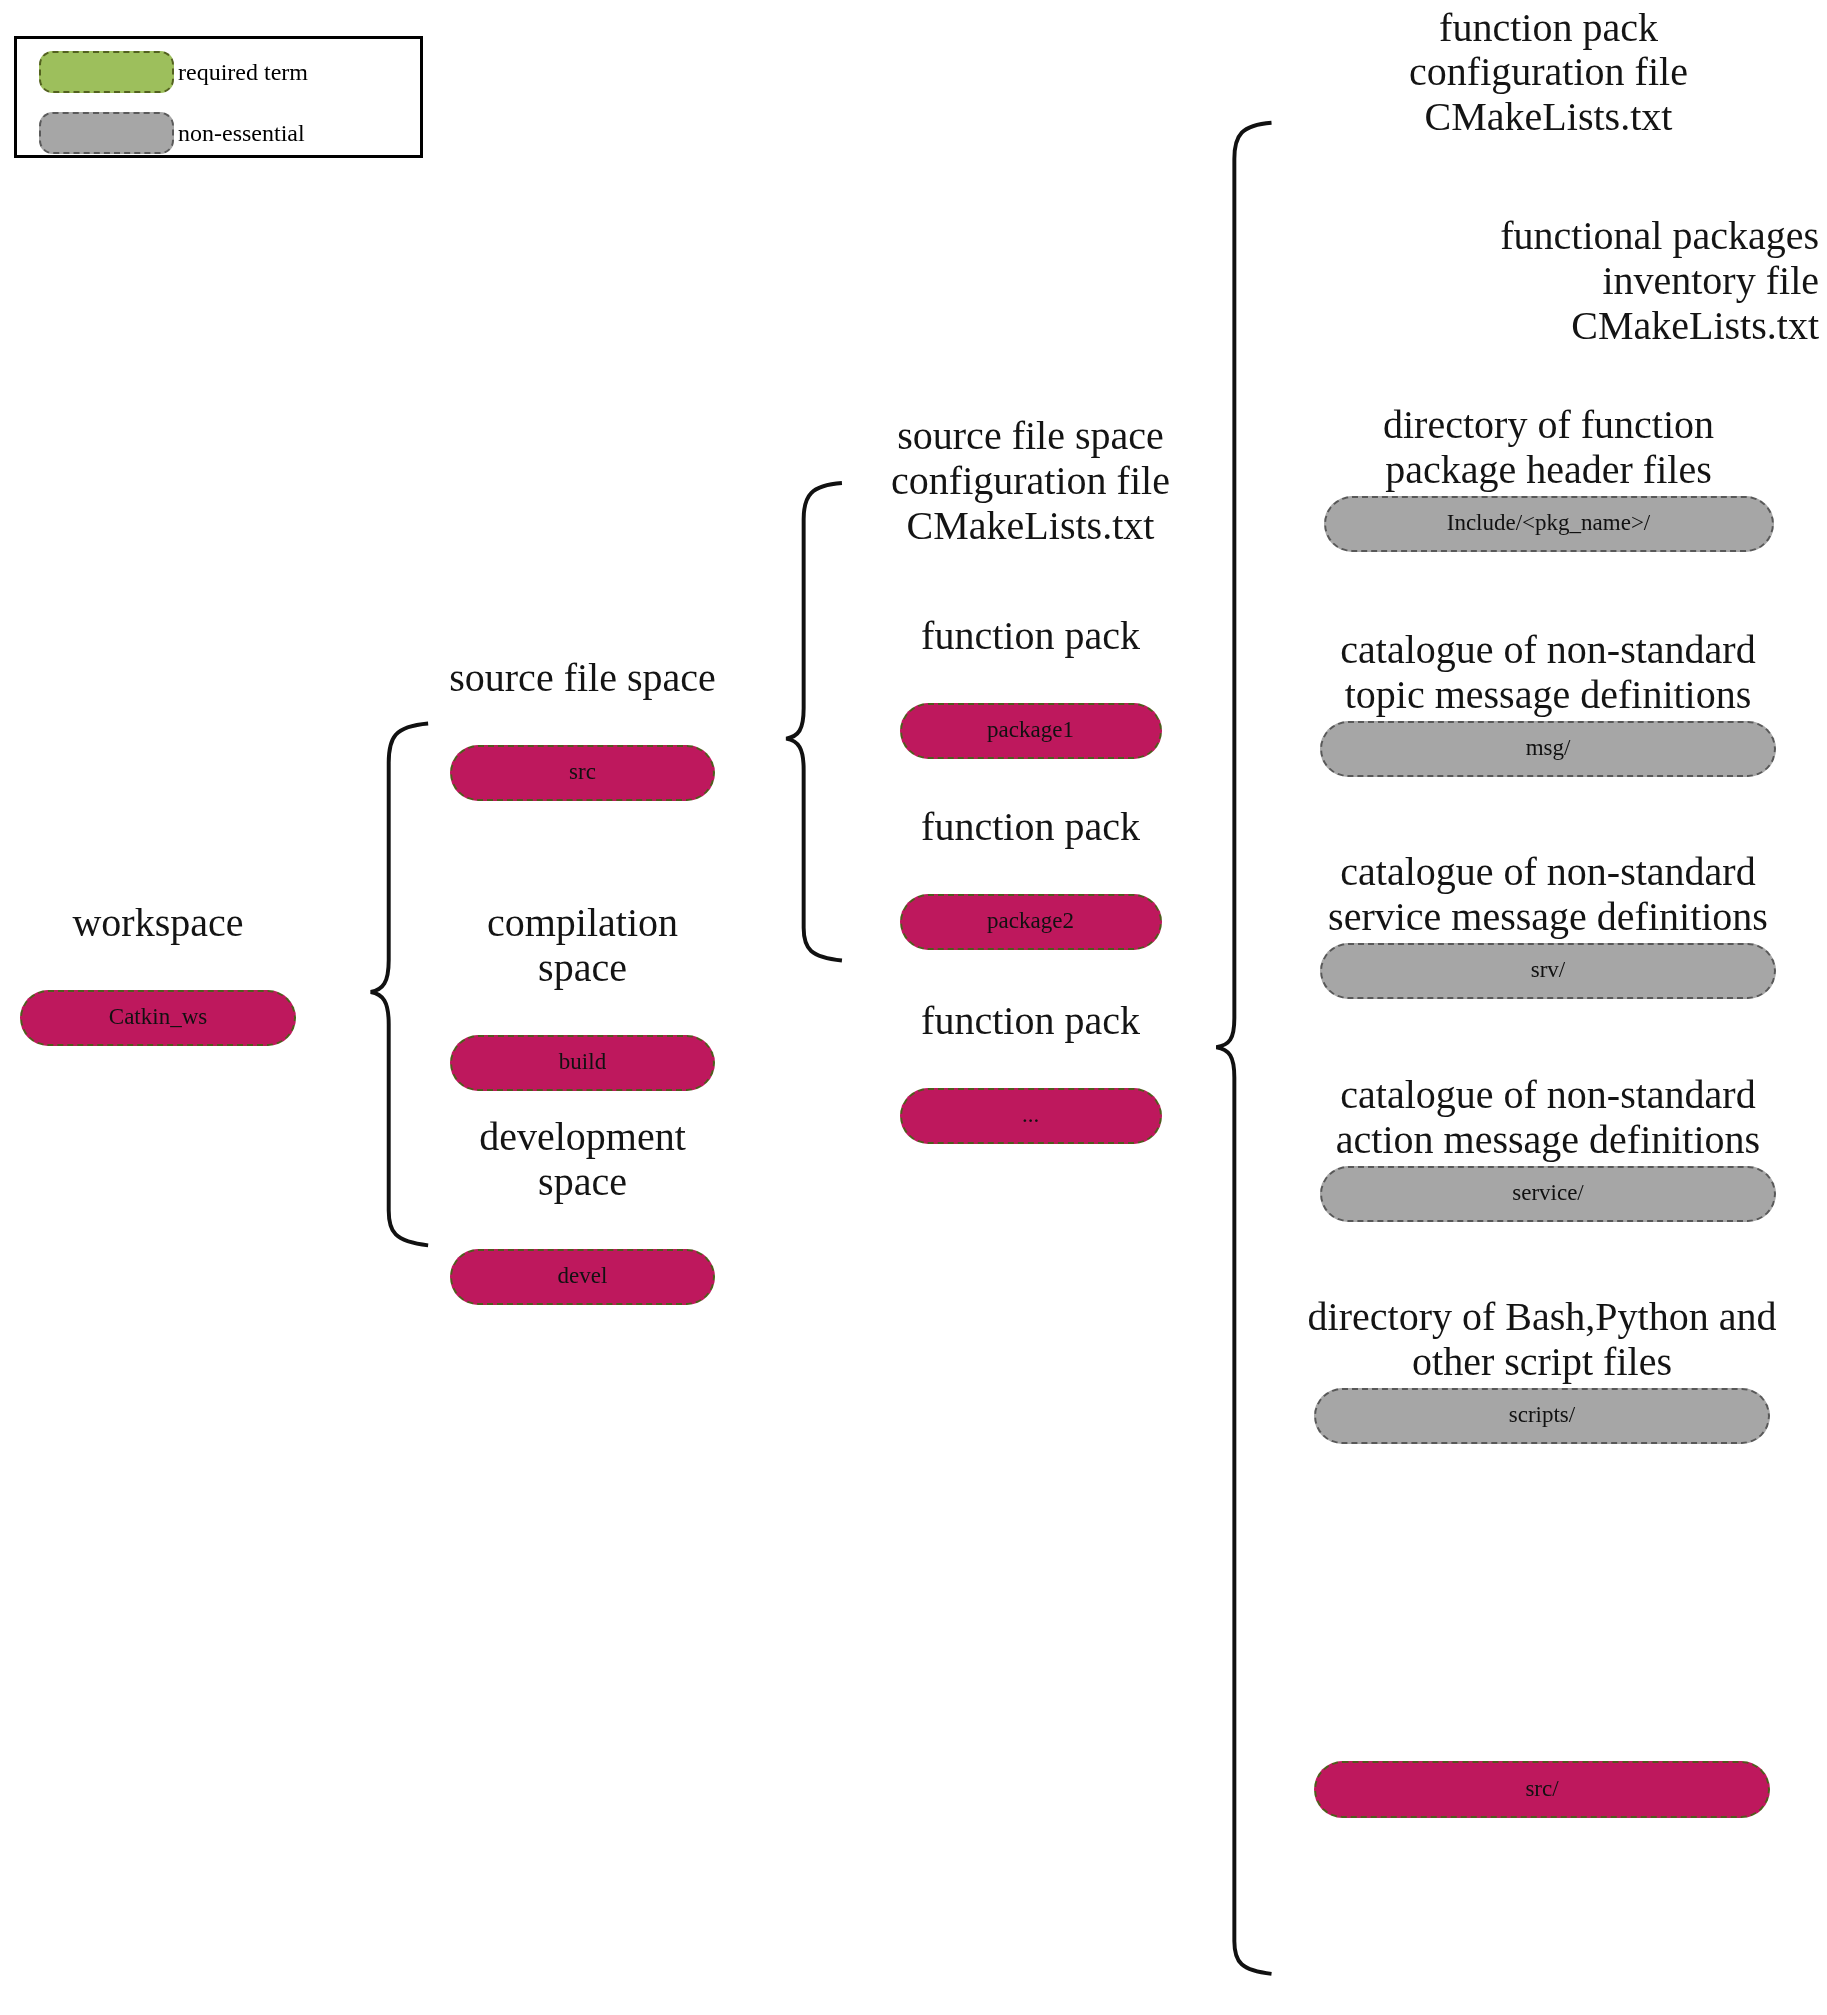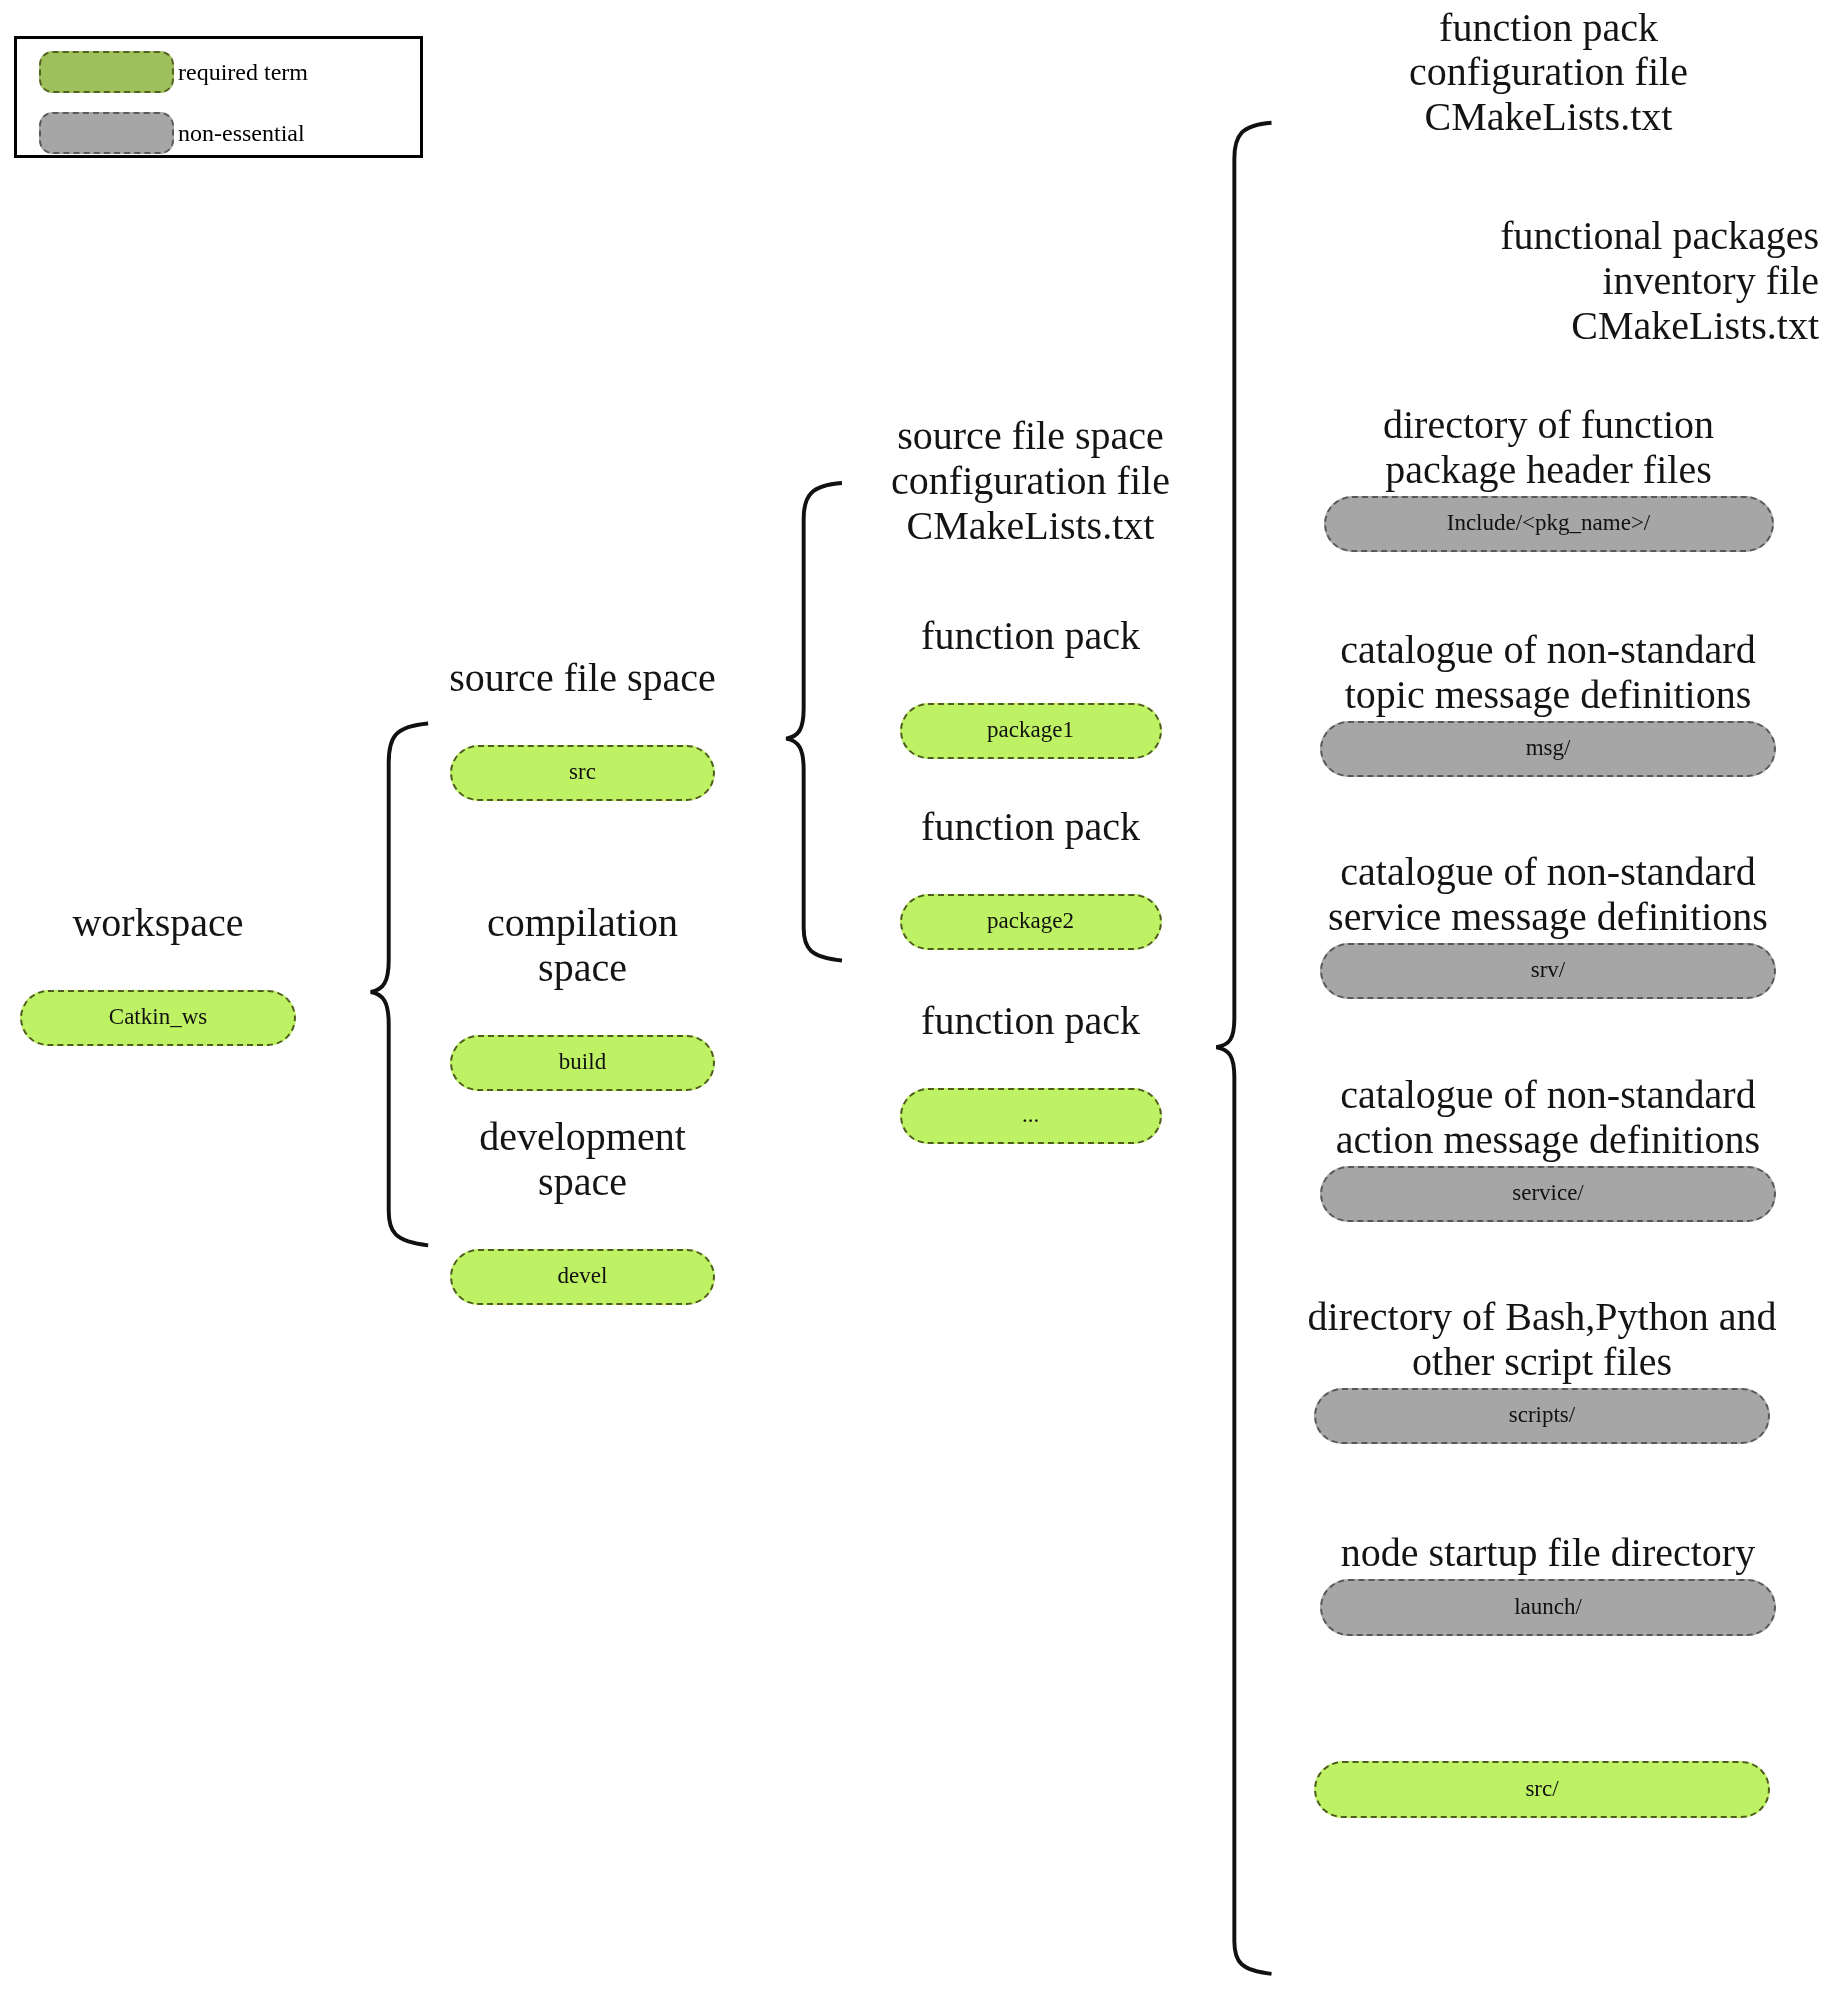--- a/index.html
+++ b/index.html
@@ -69,21 +69,21 @@
     margin: 3.4px auto 0 auto;
     border-radius: 39px;
     border: 2.8px dashed #4a4a2e;
     box-sizing: border-box;
     font-size: 23px;
     line-height: 1;
     padding: 13.5px 0 16px 0;
     color: #111111;
     white-space: nowrap;
   }
-  .pill.green { background: #bef264; border-color: #4f5d1c; margin-top: 44px; }
+  .pill.green { background: #be185d; border-color: #4f5d1c; margin-top: 44px; }
   .pill.gray  { background: #a6a6a6; border-color: #585858; }
 
   
   #brackets {
     position: absolute;
     left: 0; top: 0;
     width: 1828px;
     height: 2015px;
     pointer-events: none;
   }
@@ -207,23 +207,19 @@
 action message definitions</div>
     <span class="pill gray" style="width:456px;">service/</span>
   </div>
 
   <div class="node" style="left:1272px; top:1295px; width:540px;">
     <div class="node-caption">directory of Bash,Python and
 other script files</div>
     <span class="pill gray" style="width:456px;">scripts/</span>
   </div>
 
-  <div class="node" style="left:1289px; top:1531px; width:518px;">
-    <div class="node-caption">node startup file directory</div>
-    <span class="pill gray" style="width:456px;">launch/</span>
-  </div>
 
   <div class="node" style="left:1272px; top:1717px; width:540px;">
     <span class="pill green" style="width:456px;">src/</span>
   </div>
 
 </div>
 
 
 </body></html>

